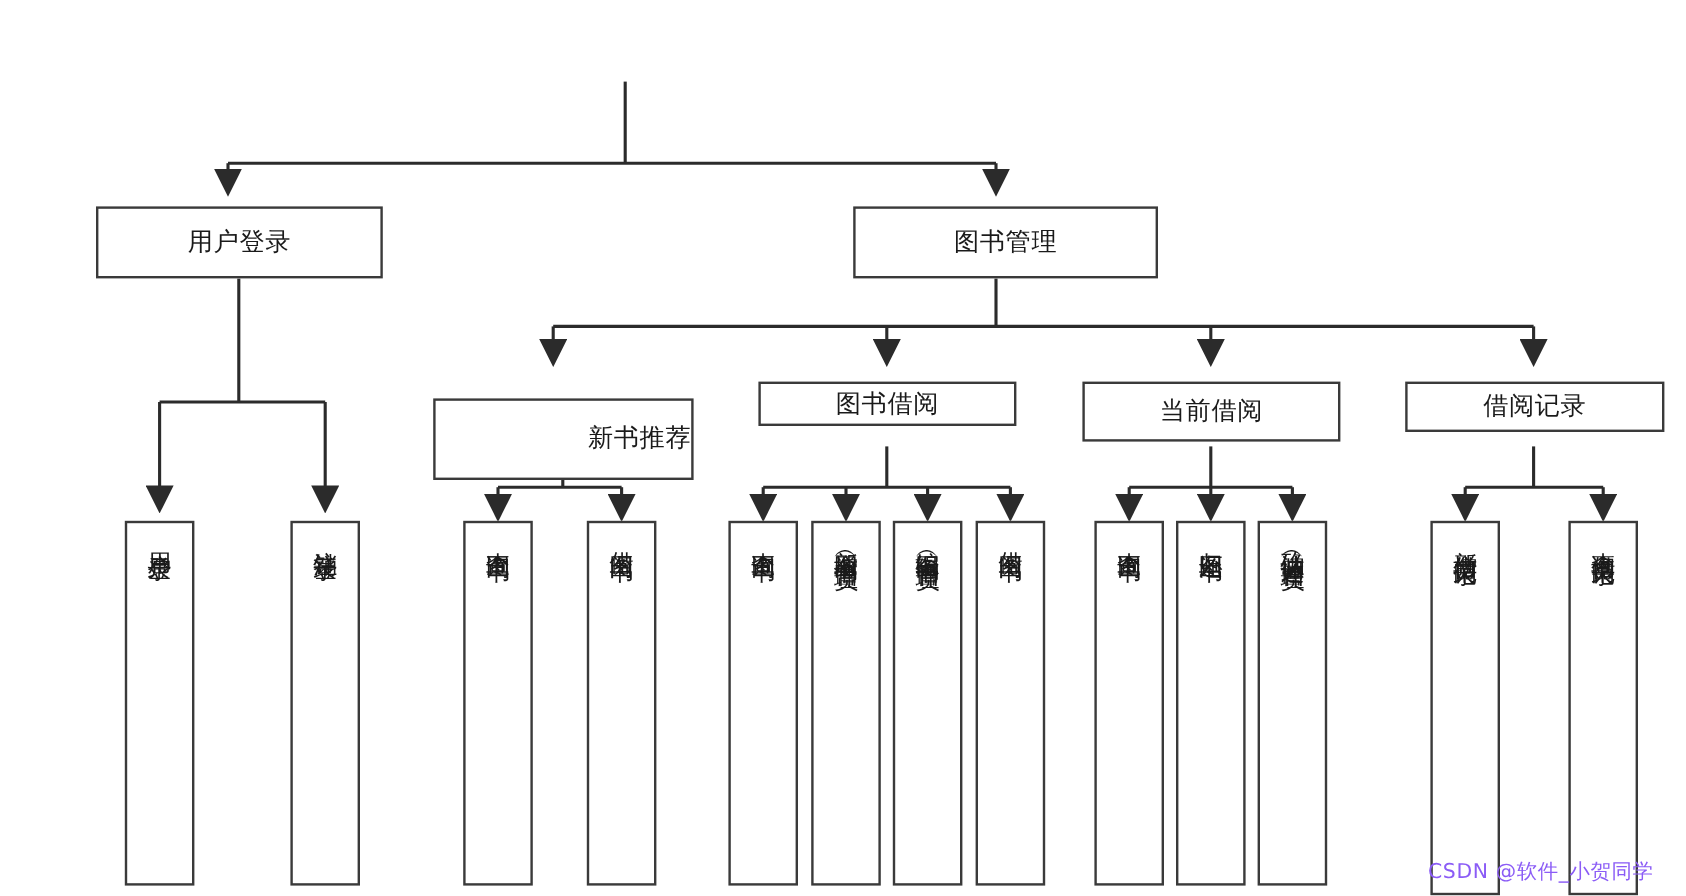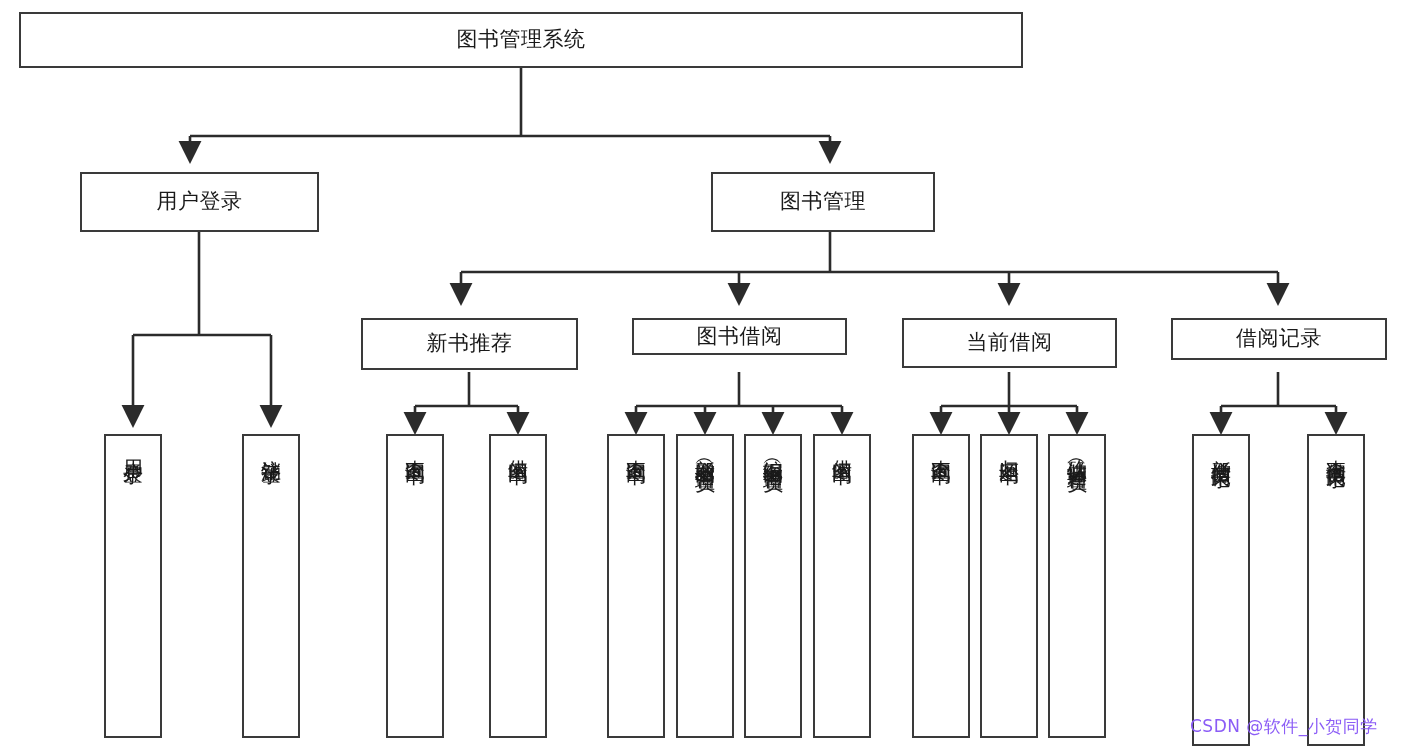--- a/index.html
+++ b/index.html
@@ -114,33 +114,30 @@
       <path d="M 1009 406 L 1009 431" marker-end="url(#arrow)"></path>
       <path d="M 1077 406 L 1077 431" marker-end="url(#arrow)"></path>
 
       <path d="M 1278 372 L 1278 406"></path>
       <path d="M 1221 406 L 1336 406"></path>
       <path d="M 1221 406 L 1221 431" marker-end="url(#arrow)"></path>
       <path d="M 1336 406 L 1336 431" marker-end="url(#arrow)"></path>
     </g>
   </svg>
 
-  <div class="node root" style="left:19px; top:12px; width:1004px; height:56px;">
-    <span class="label-h">图书管理系统</span>
-  </div>
 
   <div class="node" style="left:80px; top:172px; width:239px; height:60px;">
     <span class="label-h">用户登录</span>
   </div>
 
-  <div class="node" style="left:711px; top:172px; width:224px; height:60px;">
+  <div class="node" style="left:711px; top:172px; width:254px; height:60px;">
     <span class="label-h">图书管理</span>
   </div>
 
-  <div class="node" style="left:361px; top:318px; width:217px; height:52px;">
+  <div class="node" style="left:361px; top:332px; width:217px; height:68px;justify-content:flex-end;">
     <span class="label-h">新书推荐</span>
   </div>
 
   <div class="node" style="left:632px; top:318px; width:215px; height:37px;">
     <span class="label-h">图书借阅</span>
   </div>
 
   <div class="node" style="left:902px; top:318px; width:215px; height:50px;">
     <span class="label-h">当前借阅</span>
   </div>

